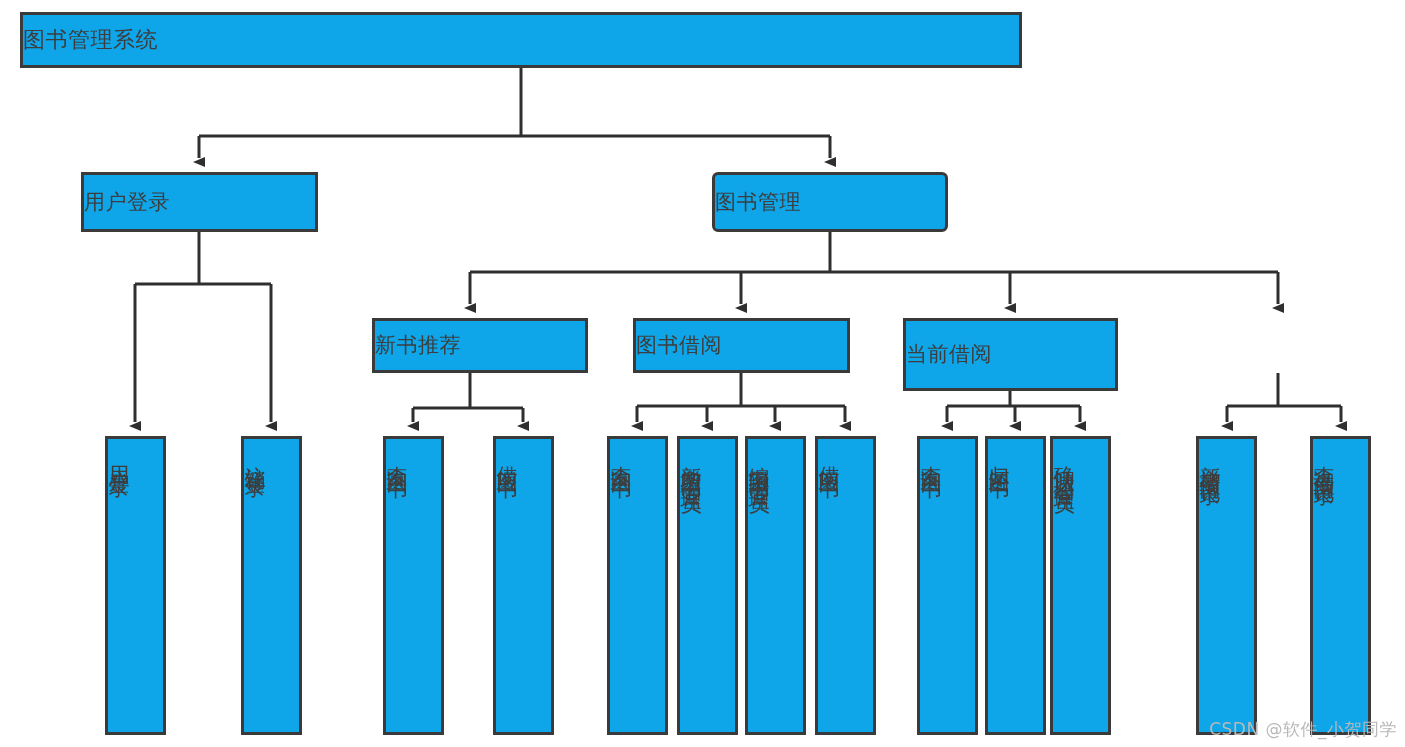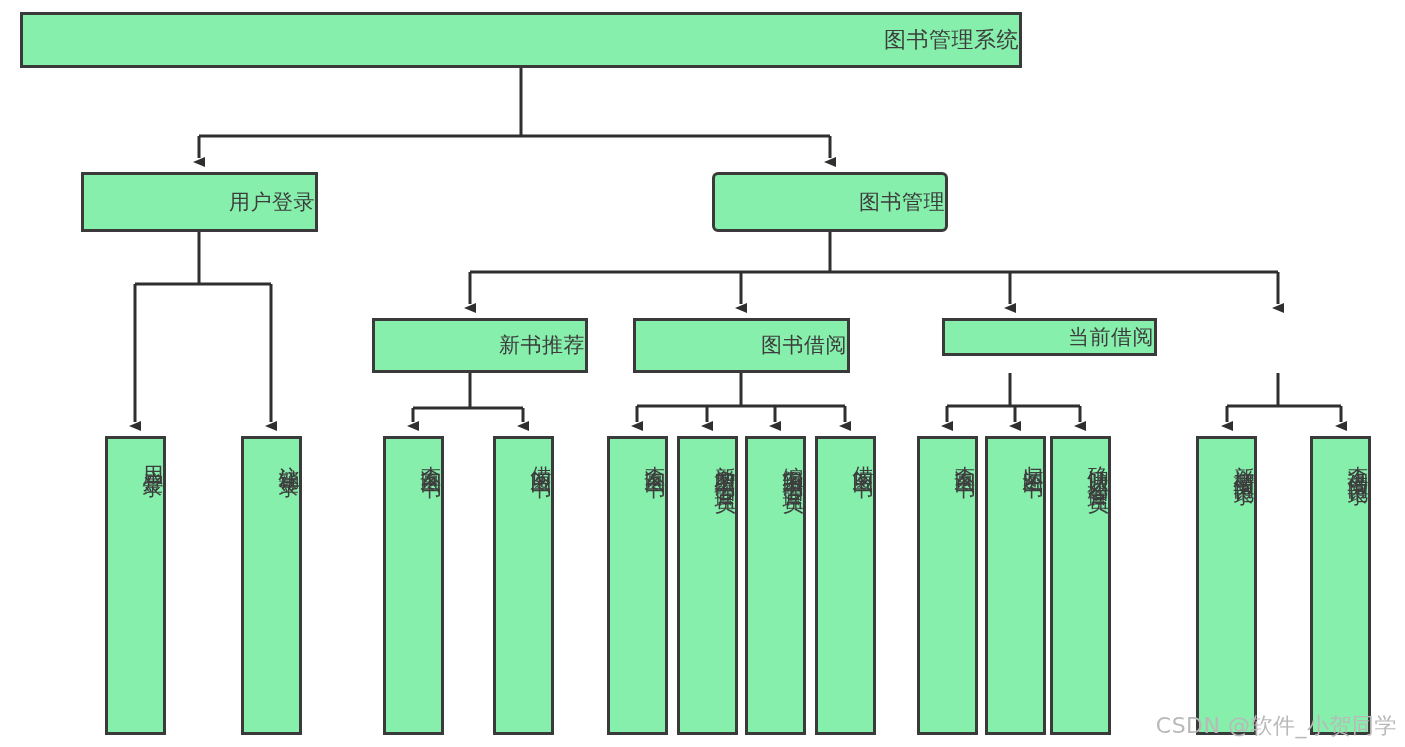--- a/index.html
+++ b/index.html
@@ -22,25 +22,25 @@
   svg.wires {
     position: absolute;
     left: 0;
     top: 0;
     width: 1405px;
     height: 747px;
   }
   .node {
     position: absolute;
     box-sizing: border-box;
-    background: #86efac;
+    background: #0ea5e9;
     border: 3px solid #3a3a3a;
     display: flex;
     align-items: center;
-    justify-content: flex-end;
+    justify-content: flex-start;
     color: #3d3d3d;
     z-index: 2;
   }
   .node .label {
     font-size: 21px;
     line-height: 1.15;
     letter-spacing: 0.5px;
     white-space: nowrap;
     text-align: center;
   }
@@ -55,21 +55,21 @@
     letter-spacing: 4px;
     line-height: 1;
     white-space: nowrap;
     display: block;
   }
   .node.root .label { font-size: 22px; }
   .watermark {
     position: absolute;
     right: 8px;
     bottom: 6px;
-    font-size: 22px;
+    font-size: 17px;
     color: #b9b9b9;
     letter-spacing: 0.5px;
     z-index: 5;
     white-space: nowrap;
   }
 </style>
 </head>
 <body>
 
 <div id="diagram-root">
@@ -134,21 +134,21 @@
   <div class="node" style="left:712px; top:172px; width:236px; height:60px;border-radius:6px;">
     <span class="label">图书管理</span>
   </div>
 
   <div class="node" style="left:372px; top:318px; width:216px; height:55px;">
     <span class="label">新书推荐</span>
   </div>
   <div class="node" style="left:633px; top:318px; width:217px; height:55px;">
     <span class="label">图书借阅</span>
   </div>
-  <div class="node" style="left:903px; top:318px; width:215px; height:38px;margin-left:39px;">
+  <div class="node" style="left:903px; top:318px; width:215px; height:73px;">
     <span class="label">当前借阅</span>
   </div>
 
   <div class="node leaf" style="left:105px; top:436px; width:61px; height:299px;">
     <span class="label">用户登录</span>
   </div>
   <div class="node leaf" style="left:241px; top:436px; width:61px; height:299px;">
     <span class="label">注销登录</span>
   </div>
 

